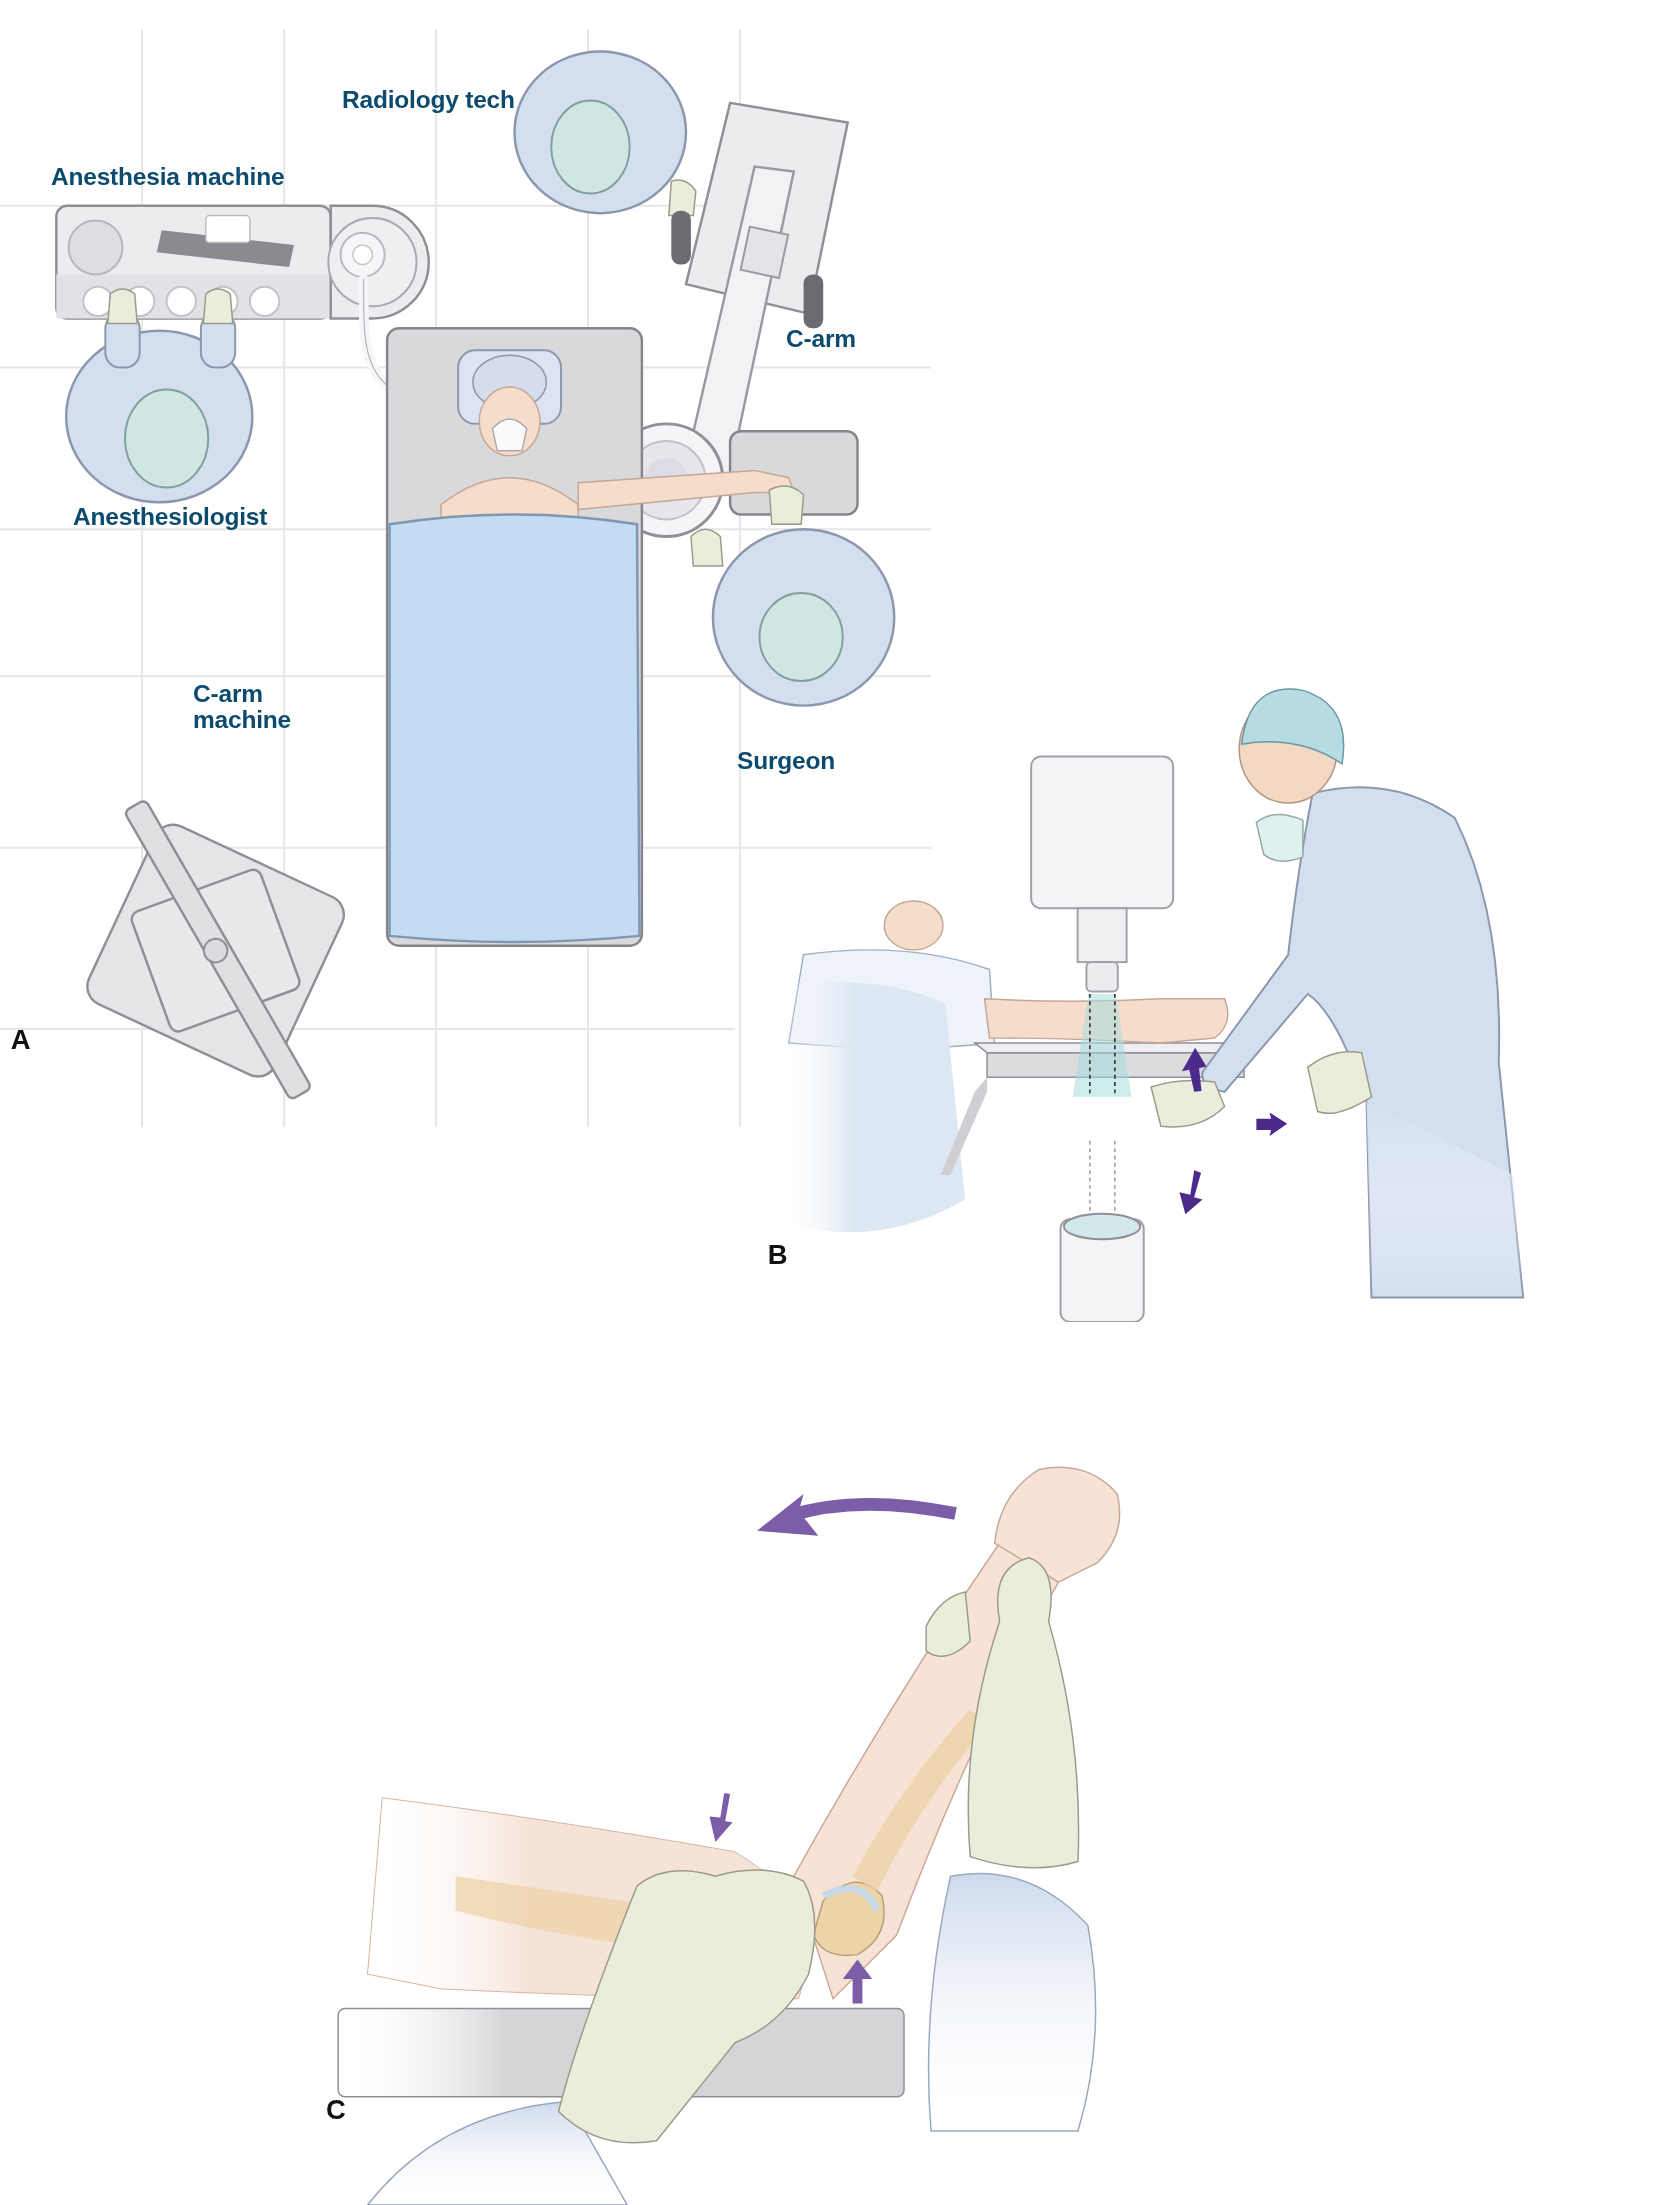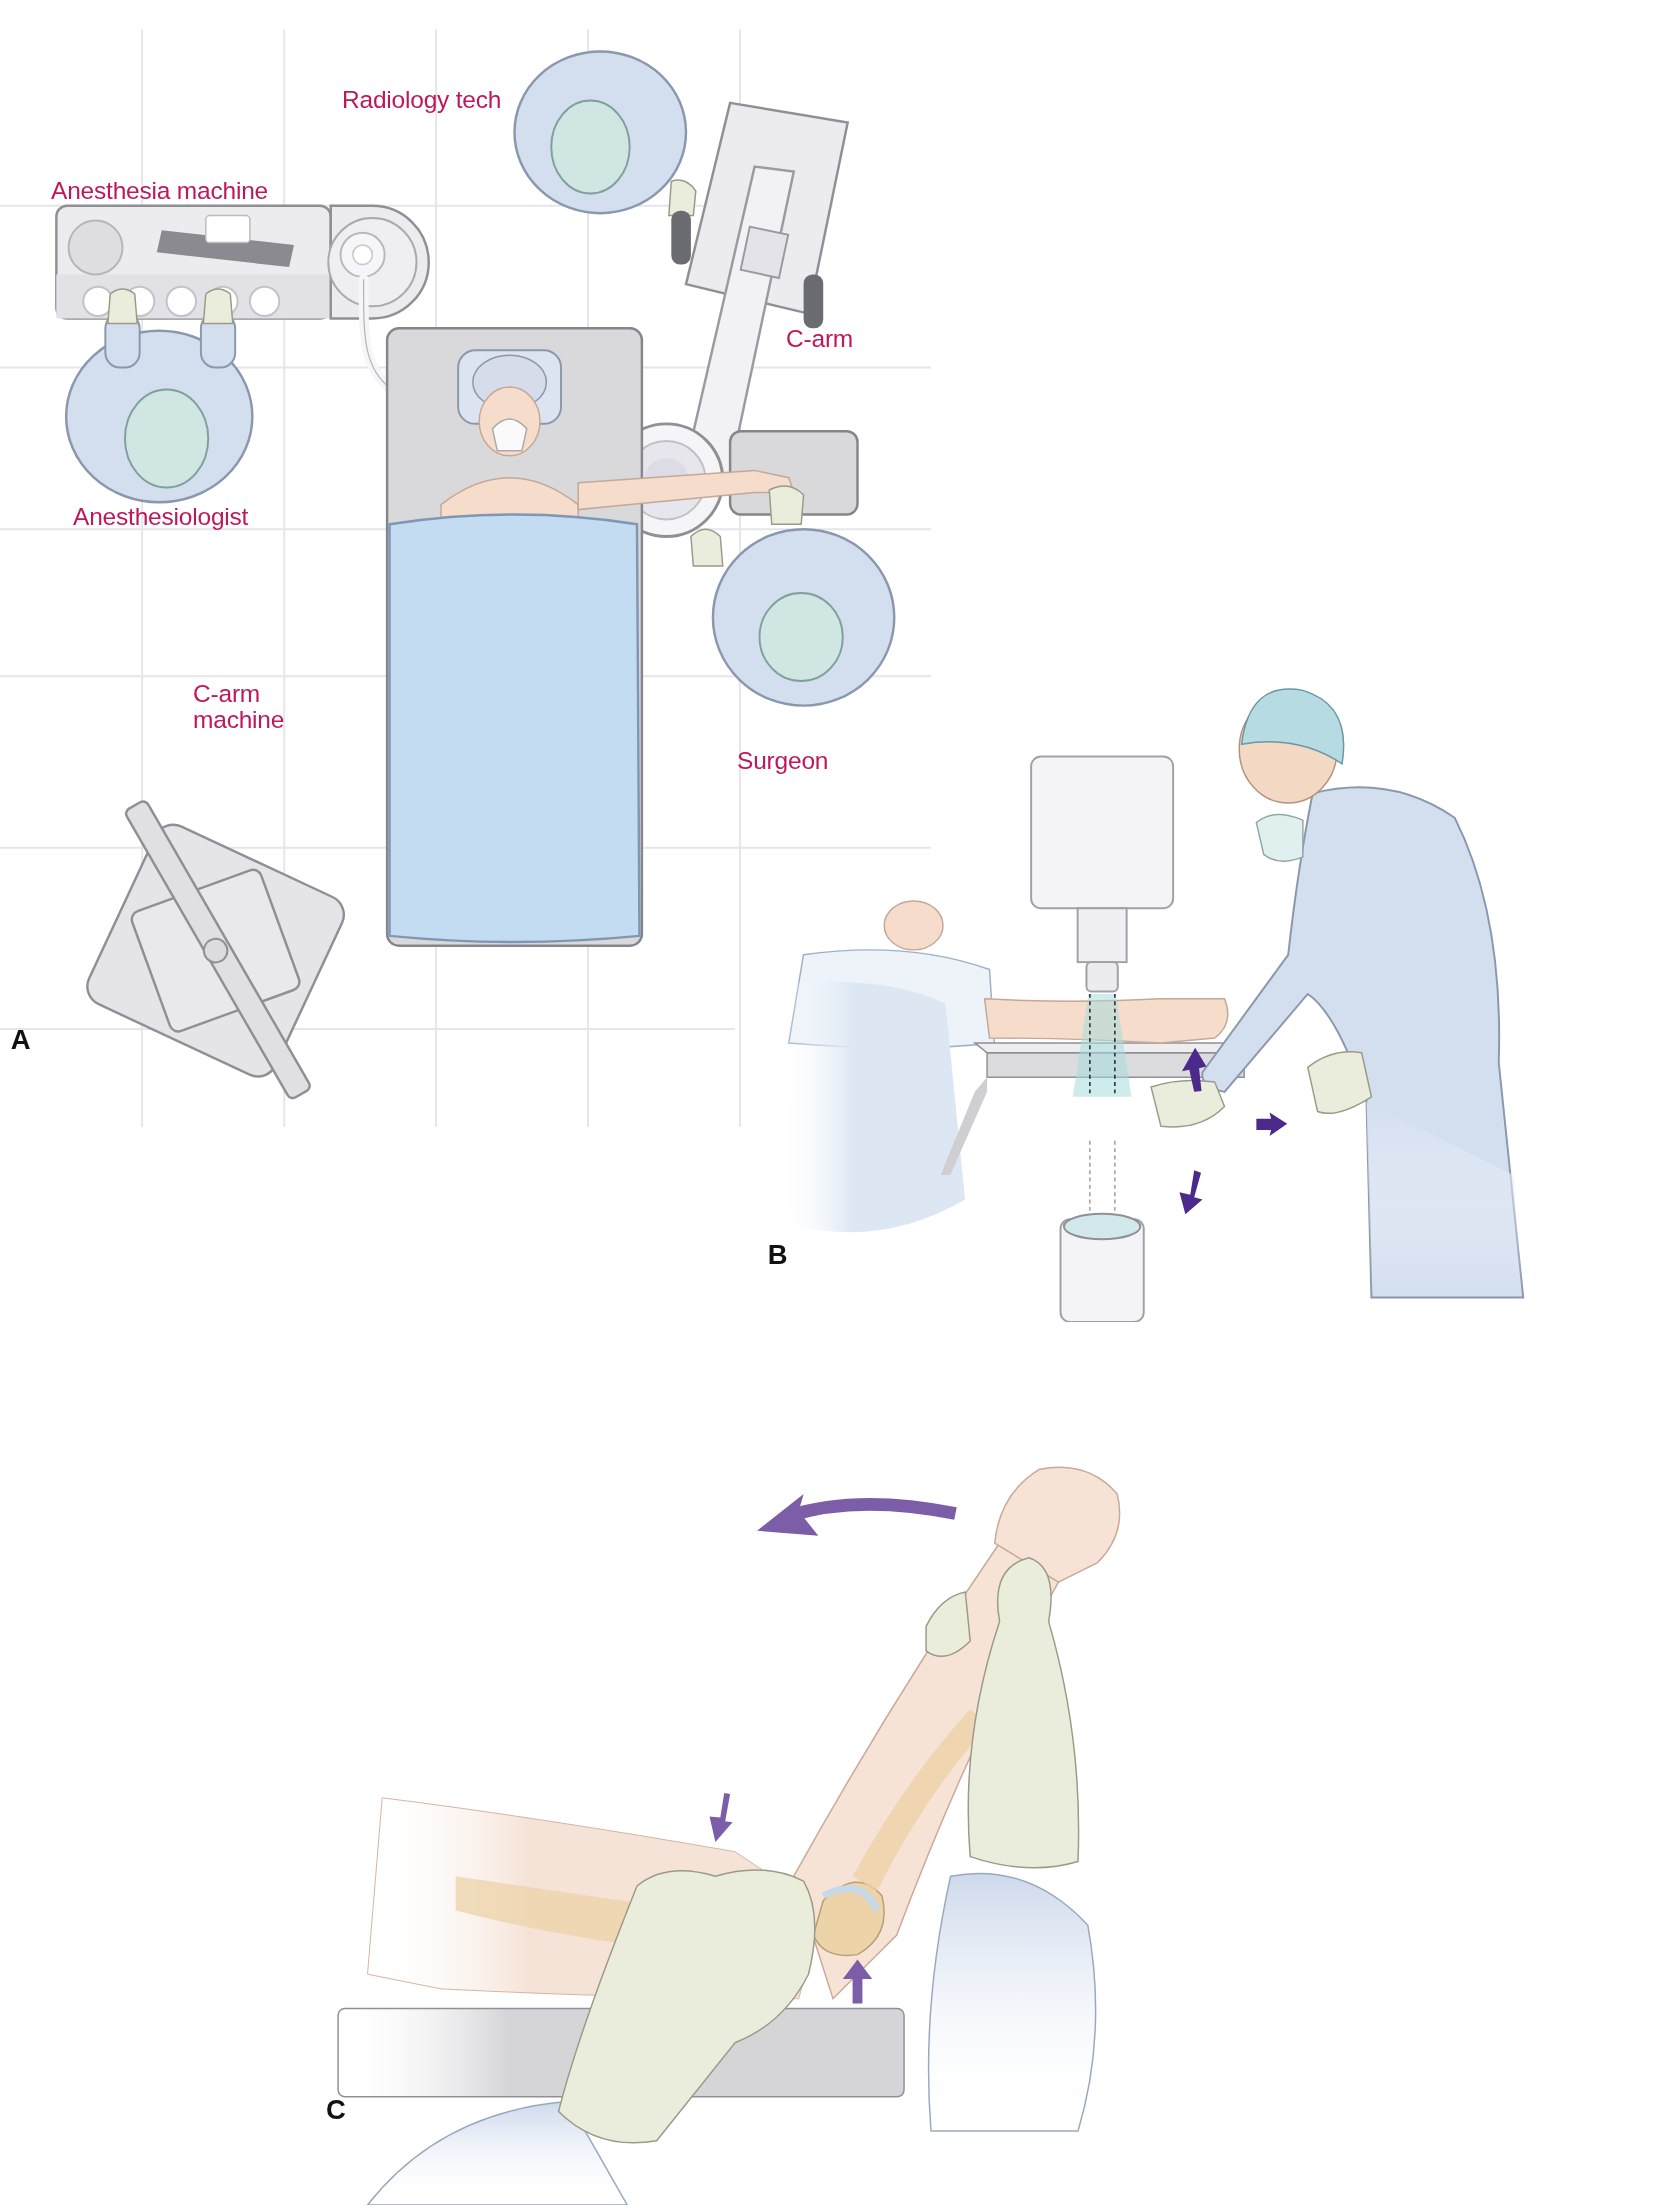--- a/index.html
+++ b/index.html
@@ -1,19 +1,19 @@
 <!DOCTYPE html>
 <html style="font-size:7.8px"><head>
 <meta charset="utf-8">
 <style>
   html, body { margin:0; padding:0; background:#ffffff; }
   body { width:1670px; height:2205px; position:relative; overflow:hidden;
          font-family:"Liberation Sans", "DejaVu Sans", sans-serif; }
   .panel { position:absolute; }
-  .label { position:absolute; font-weight:normal; color:#be185d; font-size:24.5px; line-height:1.05; letter-spacing:-0.2px; white-space:nowrap; }
+  .label { position:absolute; font-weight:bold; color:#0c4a6e; font-size:24.5px; line-height:1.05; letter-spacing:-0.2px; white-space:nowrap; }
   .panel-letter { position:absolute; font-weight:bold; color:#111; font-size:27.4px; }
   svg { position:absolute; left:0; top:0; }
 </style>
 </head>
 <body>
 
 <div class="panel" style="left:0;top:0;width:931px;height:1127px;">
   <svg width="931" height="1127" viewBox="0 0 1900 2300">
 
     <g stroke="#e6e6e8" stroke-width="4">
@@ -102,21 +102,21 @@
     </g>
 
     <g transform="rotate(-20 440 1940)">
       <rect x="230" y="1740" width="420" height="400" rx="40" fill="#e5e5e8" stroke="#8f8f96" stroke-width="5" transform="rotate(45 440 1940)"></rect>
       <rect x="300" y="1810" width="280" height="260" rx="18" fill="#e9e9ec" stroke="#8f8f96" stroke-width="5"></rect>
       <rect x="420" y="1600" width="50" height="680" rx="12" fill="#e0e0e3" stroke="#8f8f96" stroke-width="5" transform="rotate(-10 445 1940)"></rect>
       <circle cx="440" cy="1940" r="24" fill="#dcdce0" stroke="#8f8f96" stroke-width="4"></circle>
     </g>
   </svg>
 
-  <span class="label" style="left:51px;top:178px;">Anesthesia machine</span>
+  <span class="label" style="left:51px;top:164px;">Anesthesia machine</span>
   <span class="label" style="left:342px;top:87px;">Radiology tech</span>
   <span class="label" style="left:786px;top:326px;">C-arm</span>
   <span class="label" style="left:73px;top:490px;margin-top:14px;">Anesthesiologist</span>
   <span class="label" style="left:737px;top:748px;">Surgeon</span>
   <div class="label" style="left:193px;top:681px;">
     <div>C-arm</div>
     <div>machine</div>
   </div>
   <span class="panel-letter" style="left:10.8px;top:1024px;">A</span>
 </div>

